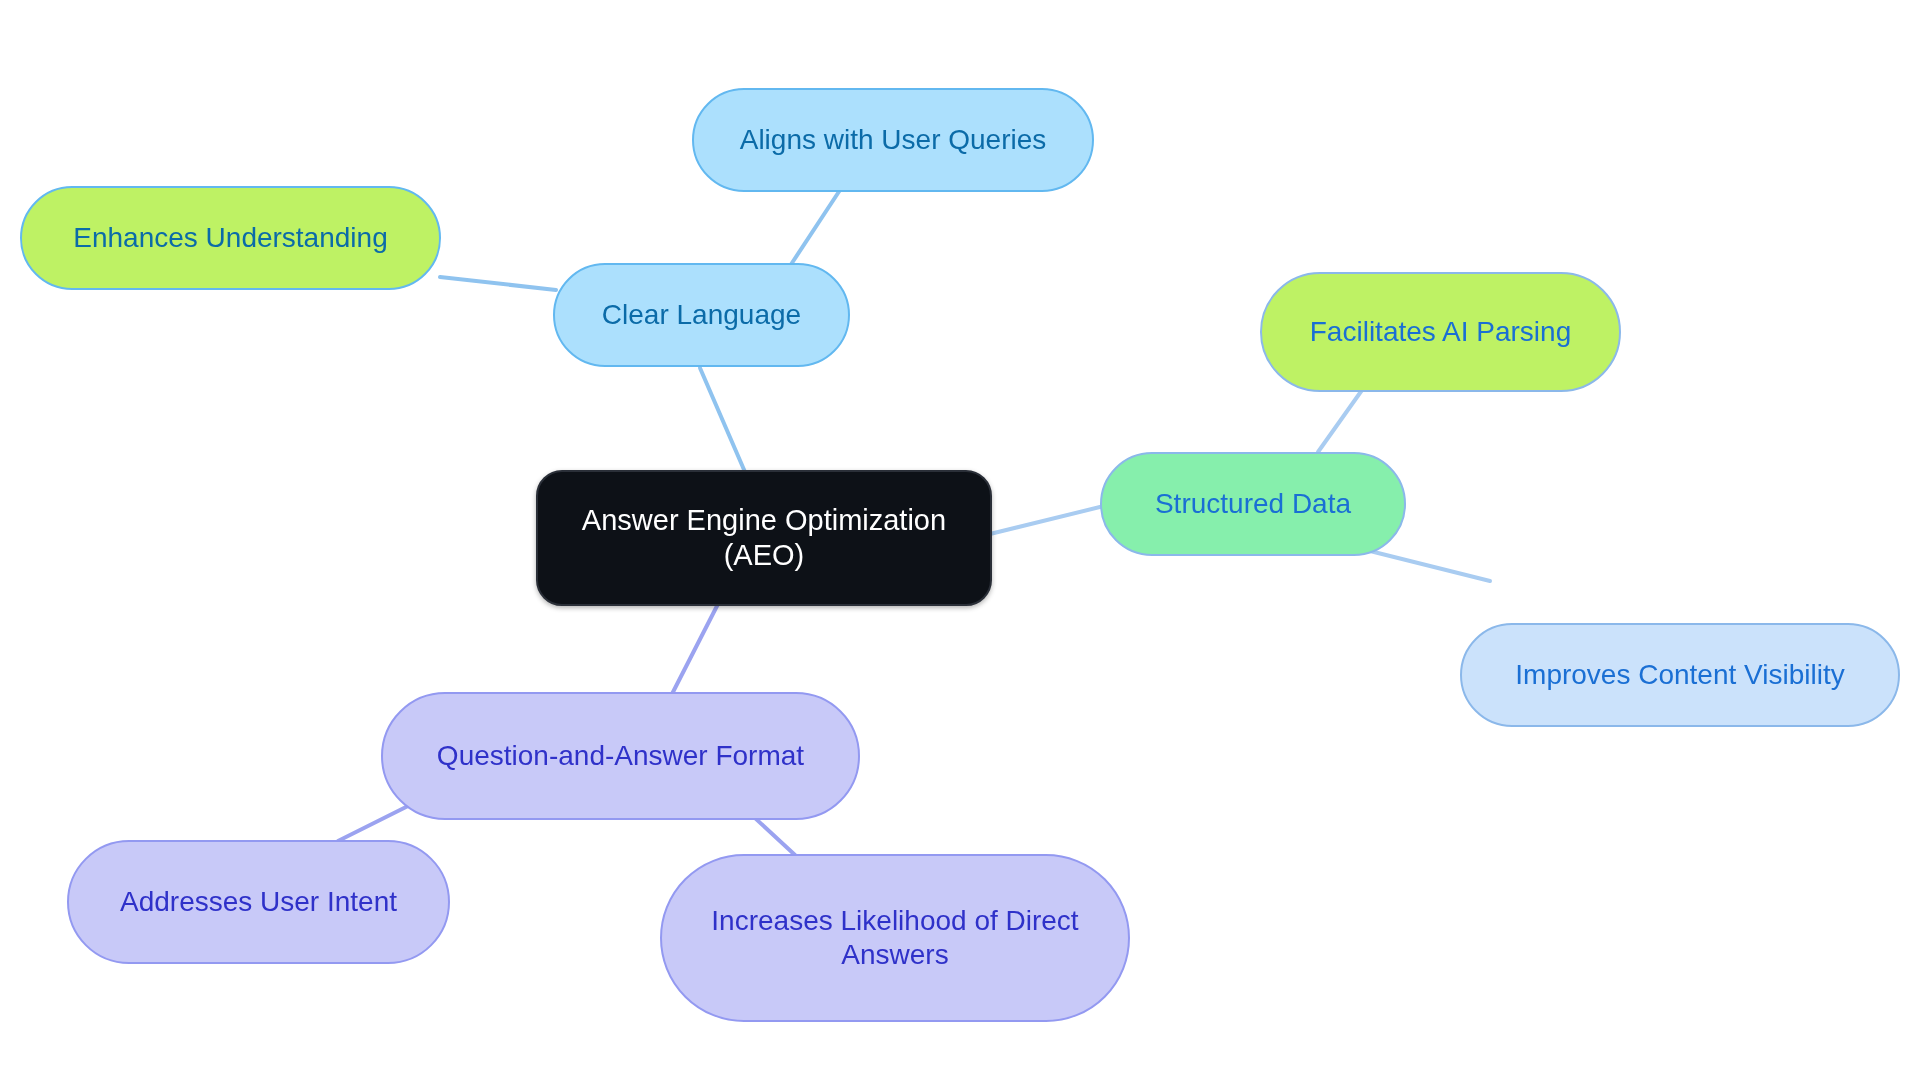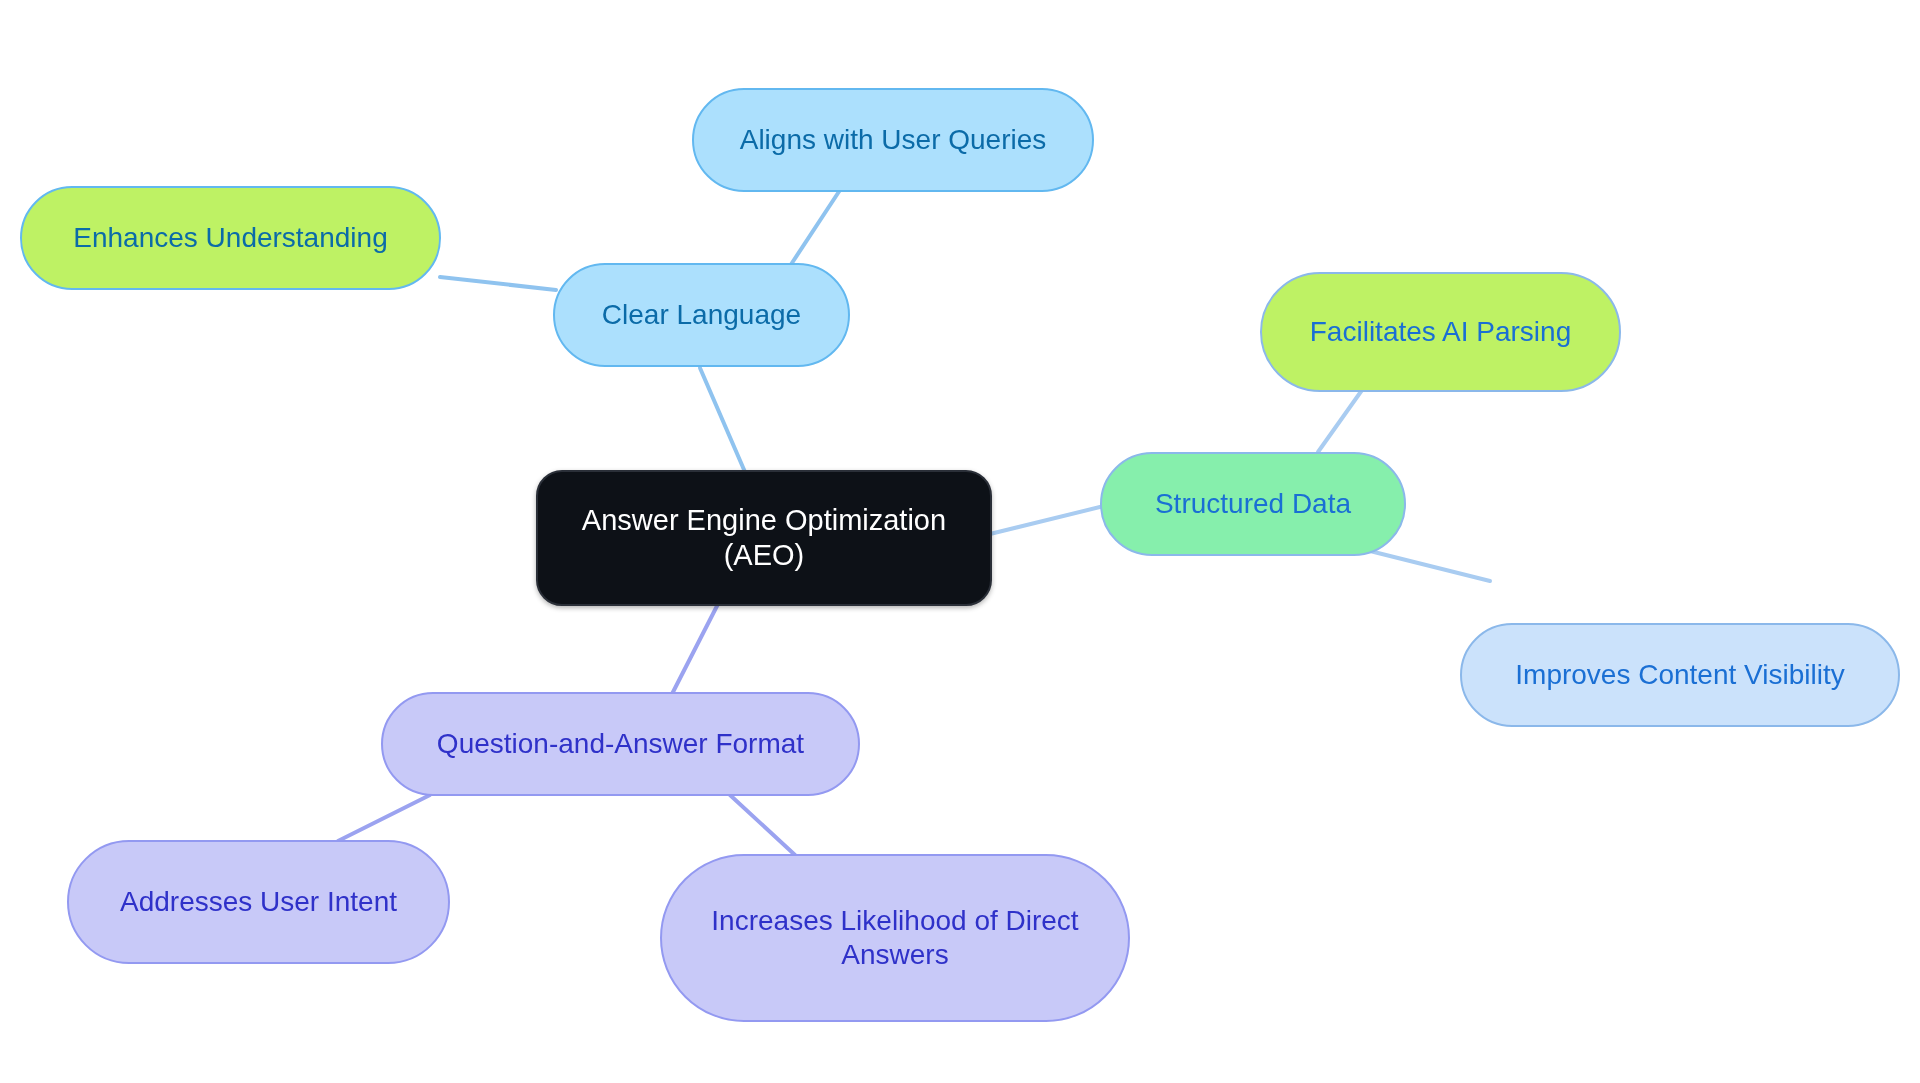--- a/index.html
+++ b/index.html
@@ -94,21 +94,21 @@
               font-size:28px;">Structured Data</div>
 
   <div class="node" style="left:1260px; top:272px; width:361px; height:120px;
               background:#bef264; border-color:#8bb8ea; color:#1a6fd4;
               font-size:28px;">Facilitates AI Parsing</div>
 
   <div class="node" style="left:1460px; top:580px; width:440px; height:104px;
               background:#cbe2fb; border-color:#8bb8ea; color:#1a6fd4;
               font-size:28px;margin-top:43px;">Improves Content Visibility</div>
 
-  <div class="node" style="left:381px; top:692px; width:479px; height:104px;
+  <div class="node" style="left:381px; top:692px; width:479px; height:128px;
               background:#c8c9f8; border-color:#9399f1; color:#2f31c9;
               font-size:28px;">Question-and-Answer Format</div>
 
   <div class="node" style="left:67px; top:840px; width:383px; height:124px;
               background:#c8c9f8; border-color:#9399f1; color:#2f31c9;
               font-size:28px;">Addresses User Intent</div>
 
   <div class="node leafwrap" style="left:660px; top:854px; width:470px; height:168px;
               background:#c8c9f8; border-color:#9399f1; color:#2f31c9;
               font-size:28px;">Increases Likelihood of Direct

